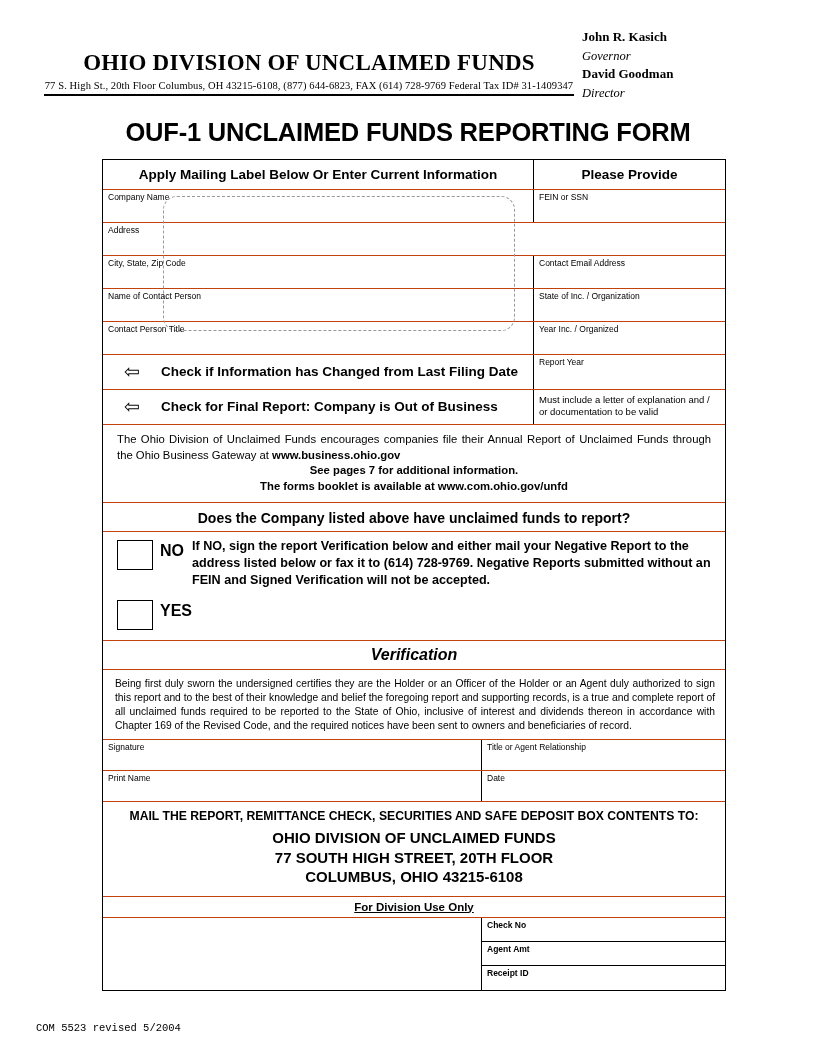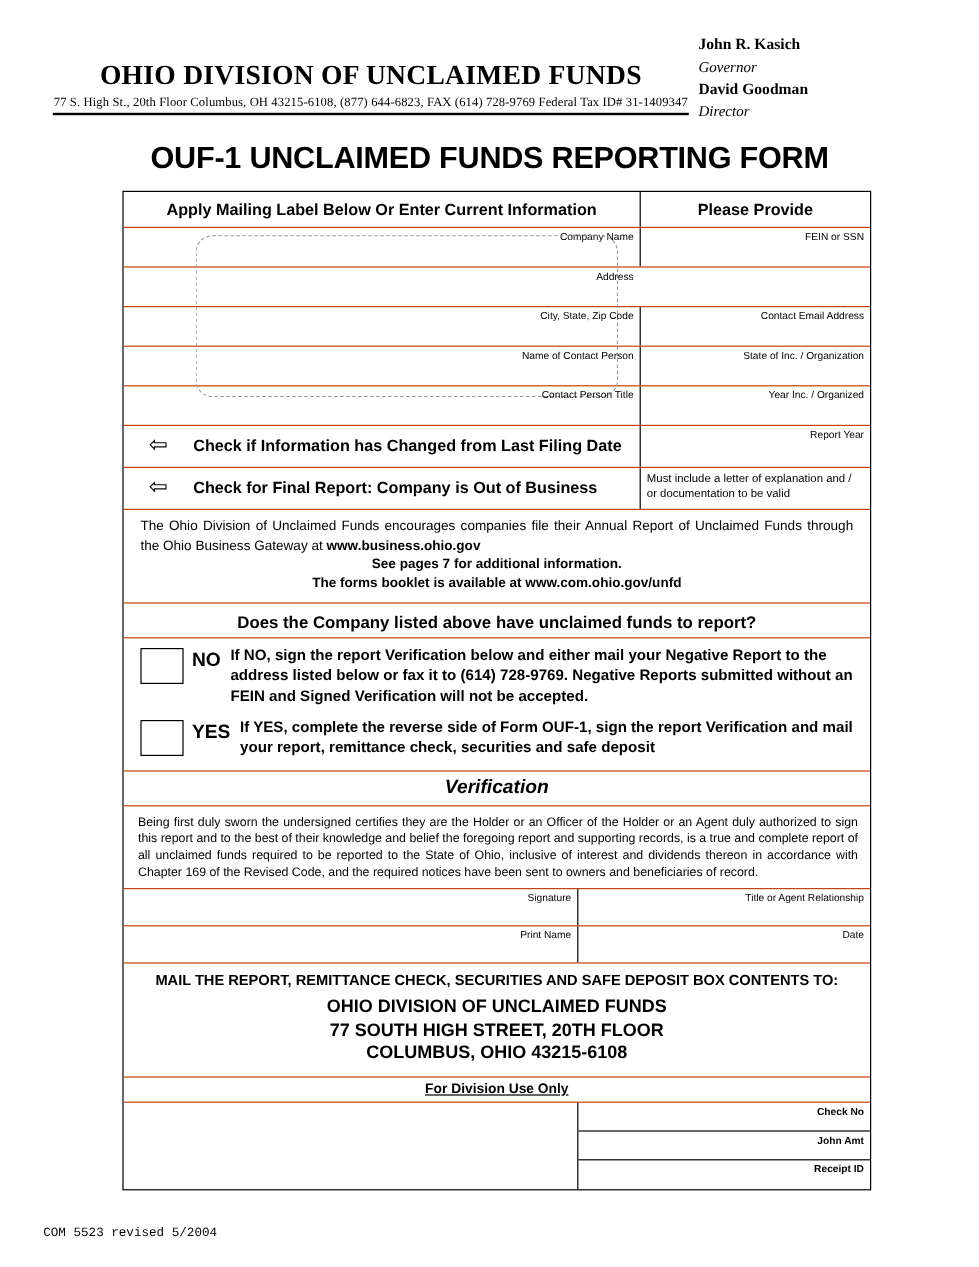--- a/index.html
+++ b/index.html
@@ -98,21 +98,20 @@
     font-size: 13.5px;
     padding: 7px 4px;
   }
   .banner.small { font-size: 13.5px; }
 
   .field {
     height: 32px;
     position: relative;
     box-sizing: border-box;
     padding: 3px 5px;
-    text-align: right;
   }
   .field-label {
     font-size: 8.5px;
     line-height: 1.1;
   }
 
   .mail-area {
     position: relative;
   }
   .dashed-box {
@@ -385,21 +384,20 @@
         <div class="answer-box"></div>
         <div class="answer-tag">NO</div>
         <div class="answer-text">If NO, sign the report Verification below and either mail your Negative Report to the address listed below or fax it to (614) 728-9769. Negative Reports submitted without an FEIN and Signed Verification will not be accepted.</div>
       </div>
     </div>
 
     <div class="row">
       <div class="answer-block" style="width:100%;padding-top:0;">
         <div class="answer-box"></div>
         <div class="answer-tag">YES</div>
-        <div class="answer-text">If YES, complete the reverse side of Form OUF-1, sign the report Verification and mail your report, remittance check, securities and safe deposit</div>
       </div>
     </div>
 
     <div class="row">
       <div class="verification" style="width:100%;">Verification</div>
     </div>
 
     <div class="row">
       <div class="sworn" style="width:100%;">Being first duly sworn the undersigned certifies they are the Holder or an Officer of the Holder  or an Agent duly authorized to sign this report and to the best of their knowledge and belief the foregoing report and supporting records, is a true and complete report of all unclaimed funds required to be reported to the State of Ohio, inclusive of interest and dividends thereon in accordance with Chapter 169 of the Revised Code, and the required notices have been sent to owners and beneficiaries of record.</div>
     </div>
@@ -443,21 +441,21 @@
       <div class="division-use" style="width:100%;">For Division Use Only</div>
     </div>
 
     <div class="row duse-row" style="border-bottom:none;">
       <div class="duse-left" style="min-height:72px;"></div>
       <div class="duse-right">
         <div class="field">
           <div class="field-label">Check No</div>
         </div>
         <div class="field">
-          <div class="field-label">John Amt</div>
+          <div class="field-label">Agent Amt</div>
         </div>
         <div class="field">
           <div class="field-label">Receipt  ID</div>
         </div>
       </div>
     </div>
 
   </div>
 
   <div class="footer">COM 5523 revised 5/2004</div>

